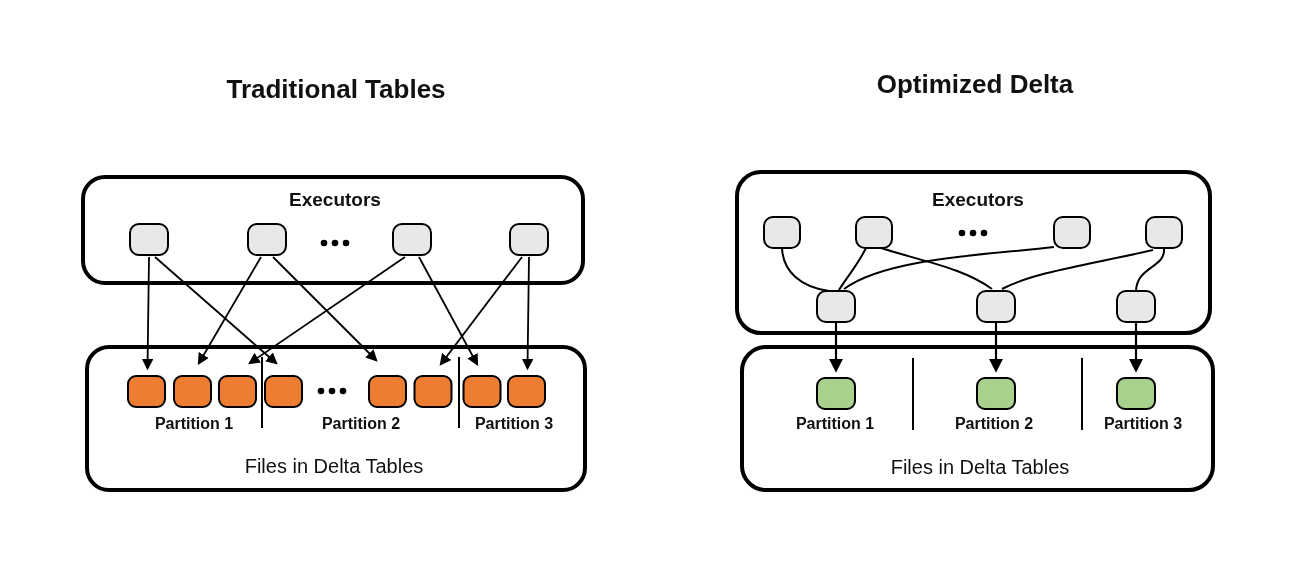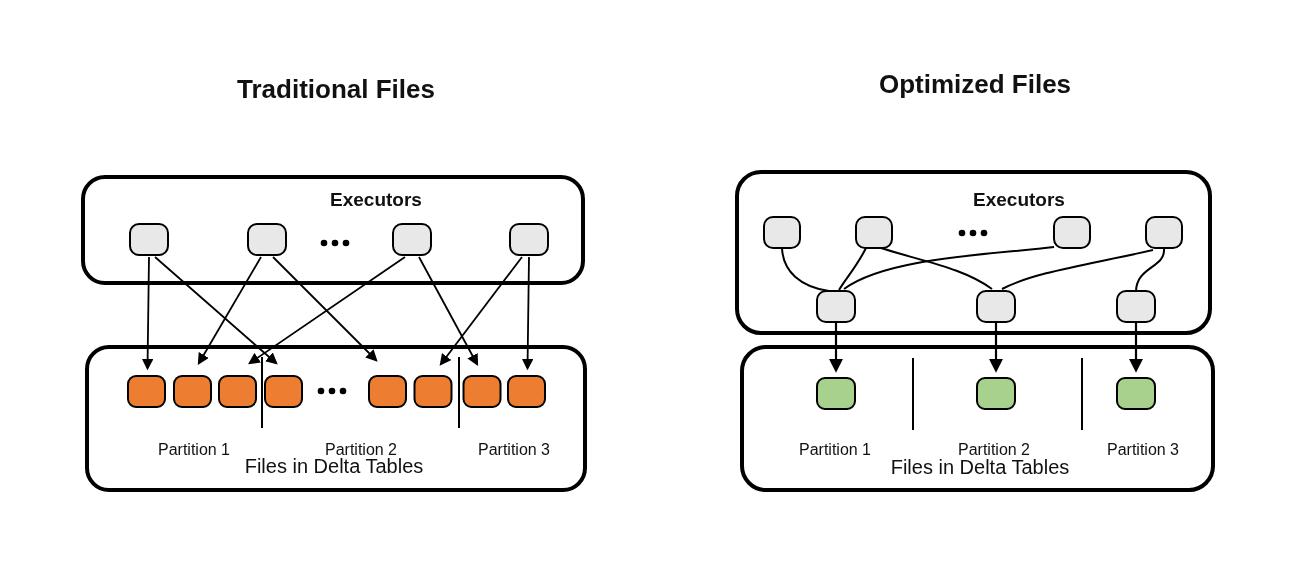--- a/index.html
+++ b/index.html
@@ -12,23 +12,23 @@
   }
   #shape-layer{position:absolute;left:0;top:0;}
   .label{
     position:absolute;
     transform:translateX(-50%);
     white-space:nowrap;
     color:#111111;
     line-height:1;
   }
   .panel-title{font-size:26px;font-weight:700;letter-spacing:0px;}
-  .container-label{font-size:19px;font-weight:600;margin-left:41px;}
+  .container-label{font-size:19px;font-weight:600;}
   .files-label{font-size:20px;font-weight:400;}
-  .partition-label{font-size:16px;font-weight:400;margin-top:26px;}
+  .partition-label{font-size:16px;font-weight:700;}
 </style>
 </head>
 <body>
 
 <div id="canvas">
 
   <svg id="shape-layer" width="1314" height="564" viewBox="0 0 1314 564">
     <defs>
       <marker id="ah" viewBox="0 0 10 10" refX="8" refY="5" markerWidth="6.5" markerHeight="6.5" orient="auto-start-reverse">
         <path d="M0,0 L10,5 L0,10 z" fill="#000000"></path>
@@ -124,22 +124,22 @@
       <line x1="1136" y1="322" x2="1136" y2="370" marker-end="url(#ah)"></line>
     </g>
 
     <g fill="#A9D18E" stroke="#000000" stroke-width="2">
       <rect x="817" y="378" width="38" height="31" rx="8"></rect>
       <rect x="977" y="378" width="38" height="31" rx="8"></rect>
       <rect x="1117" y="378" width="38" height="31" rx="8"></rect>
     </g>
   </svg>
 
-  <div class="label panel-title" style="left:336px;top:76px;">Traditional Files</div>
-  <div class="label panel-title" style="left:975px;top:71px;">Optimized Files</div>
+  <div class="label panel-title" style="left:336px;top:76px;">Traditional Tables</div>
+  <div class="label panel-title" style="left:975px;top:71px;">Optimized Delta</div>
 
   <div class="label container-label" style="left:335px;top:190px;">Executors</div>
   <div class="label container-label" style="left:978px;top:190px;">Executors</div>
 
   <div class="label partition-label" style="left:194px;top:416px;">Partition 1</div>
   <div class="label partition-label" style="left:361px;top:416px;">Partition 2</div>
   <div class="label partition-label" style="left:514px;top:416px;">Partition 3</div>
 
   <div class="label partition-label" style="left:835px;top:416px;">Partition 1</div>
   <div class="label partition-label" style="left:994px;top:416px;">Partition 2</div>

